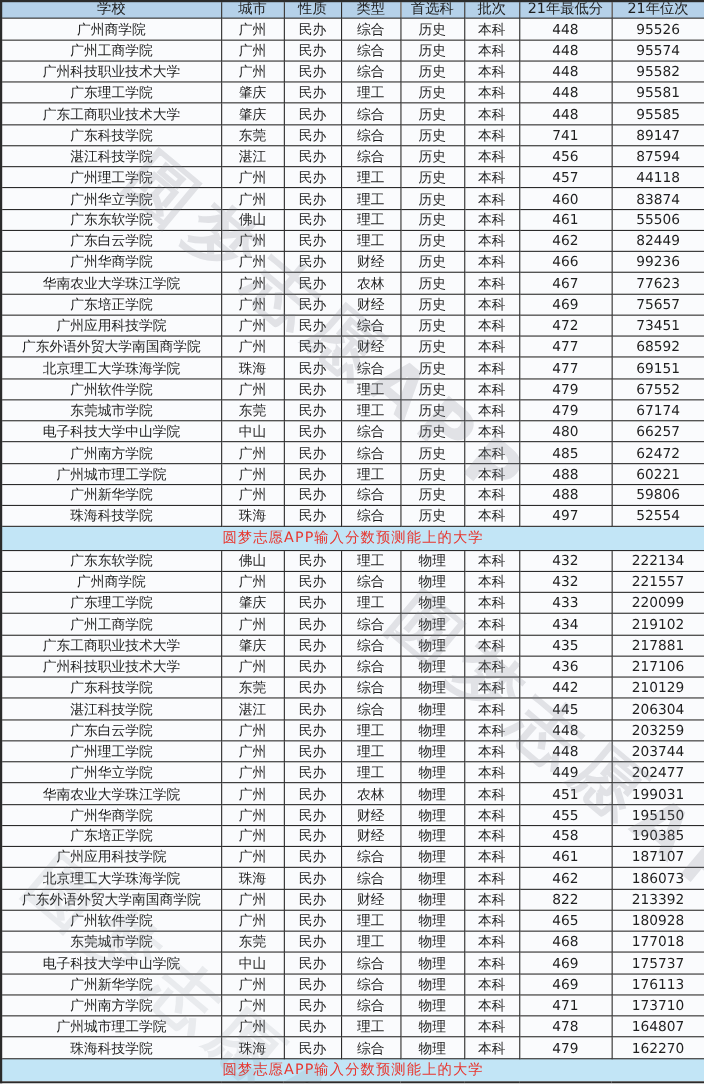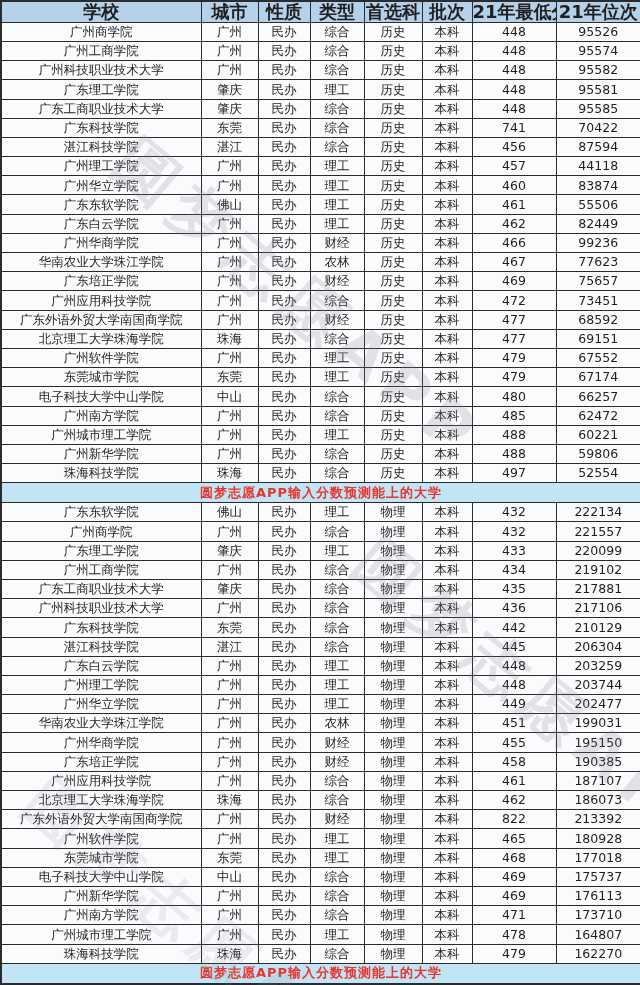--- a/index.html
+++ b/index.html
@@ -20,24 +20,24 @@
     width:640px;height:985px;border-collapse:collapse;table-layout:fixed;
     border:2px solid var(--border);
   }
   th,td{
     border:1px solid var(--border);
     text-align:center;vertical-align:middle;
     padding:0;color:var(--text);
     font-size:12.5px;line-height:1.1;
     overflow:hidden;white-space:nowrap;
   }
-  th{background:var(--header-bg);font-weight:700;font-size:18px;}
+  th{background:var(--header-bg);font-weight:400;font-size:13px;}
   td{background:var(--row-bg);font-weight:400;}
   tr.banner td{background:var(--banner-bg);}
-  tr.banner span{color:var(--banner-text);font-weight:700;font-size:13px;letter-spacing:1px;}
+  tr.banner span{color:var(--banner-text);font-weight:400;font-size:13px;letter-spacing:1px;}
   .wm{
     position:absolute;z-index:5;pointer-events:none;white-space:nowrap;
     font-size:62px;font-weight:700;letter-spacing:10px;
     color:rgba(125,132,142,0.20);
     transform-origin:left top;transform:rotate(40deg);
   }
   .wm1{left:150px;top:120px;}
   .wm2{left:390px;top:520px;}
   .wm3{left:60px;top:760px;color:rgba(125,132,142,0.13);}
 </style>
@@ -125,21 +125,21 @@
           <td>95585</td>
         </tr>
         <tr>
           <td>广东科技学院</td>
           <td>东莞</td>
           <td>民办</td>
           <td>综合</td>
           <td>历史</td>
           <td>本科</td>
           <td>741</td>
-          <td>70422</td>
+          <td>89147</td>
         </tr>
         <tr>
           <td>湛江科技学院</td>
           <td>湛江</td>
           <td>民办</td>
           <td>综合</td>
           <td>历史</td>
           <td>本科</td>
           <td>456</td>
           <td>87594</td>

